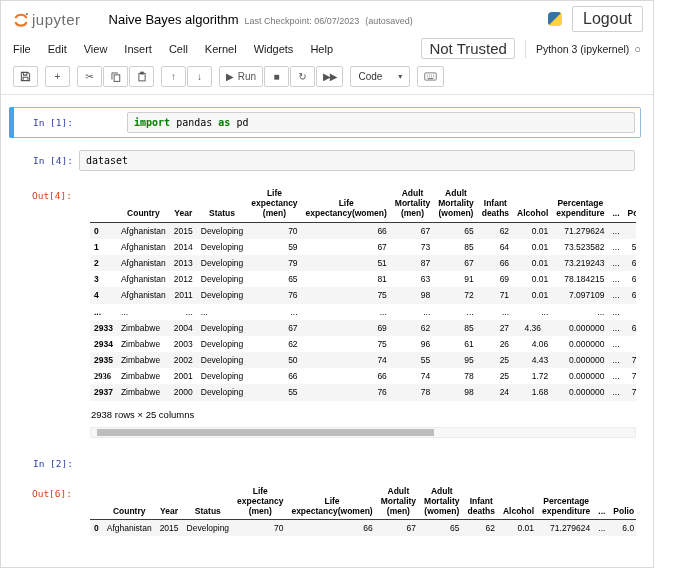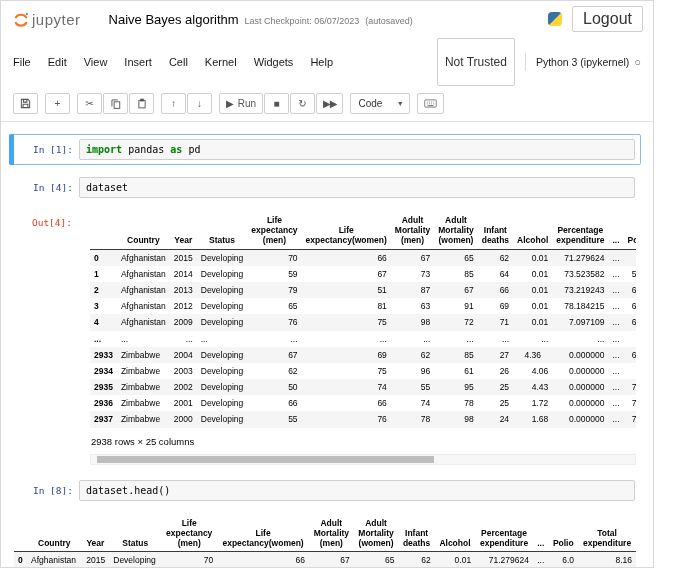--- a/index.html
+++ b/index.html
@@ -17,42 +17,42 @@
   .header-right { margin-left:auto; display:flex; align-items:center; gap:10px; }
   .py-icon { width:14px; height:14px; border-radius:4px; display:inline-block;
              background:linear-gradient(135deg,#3572a5 49%,#ffd43b 51%); }
   .btn { font-size:16px; padding:3px 10px; border:1px solid #cfcfcf; border-radius:2px;
          background:#fff; color:#333; cursor:pointer; font-family:inherit; }
 
   
   #menubar { display:flex; align-items:center; padding:4px 12px 3px; font-size:11px; color:#1a1a1a; }
   .menu-item { margin-right:17px; cursor:pointer; }
   .menu-right { margin-left:auto; display:flex; align-items:center; }
-  .badge { border:1px solid #cfcfcf; border-radius:2px; padding:16px 7px; font-size:12px; color:#333; }
+  .badge { border:1px solid #cfcfcf; border-radius:2px; padding:1px 7px; font-size:15px; color:#333; }
   .kernel { display:flex; align-items:center; gap:5px; margin-left:10px; padding:3px 0 3px 10px;
             border-left:1px solid #dcdcdc; font-size:10.5px; color:#222; }
   .kernel-circle { font-size:11px; color:#555; }
 
   
   #toolbar { display:flex; align-items:center; gap:7px; padding:4px 12px 7px; border-bottom:1px solid #e3e3e3; }
   .tgroup { display:flex; gap:1px; }
   .tbtn { display:inline-flex; align-items:center; justify-content:center; gap:4px;
           min-width:25px; height:21px; padding:0 6px; border:1px solid #cfcfcf; border-radius:2px;
           background:#fff; color:#555; font-size:10px; cursor:pointer; font-family:inherit; }
   .tbtn .glyph { font-size:10px; line-height:1; color:#555; }
   .run-glyph { font-size:8px; }
   .ff { font-size:7px; letter-spacing:-1px; }
   .celltype { display:flex; align-items:center; gap:16px; height:21px; padding:0 7px;
               border:1px solid #cfcfcf; border-radius:2px; font-size:10px; color:#333; cursor:pointer; }
   .caret { font-size:8px; color:#555; }
 
   
   #notebook { padding:12px 12px 0 8px; }
   .cell { display:flex; padding:4px 5px; margin:0 0 7px 0; border:1px solid transparent; position:relative; }
-  .cell.selected { border-color:#8fbce6; border-radius:2px; }
+  .cell.selected { border-color:#8fbce6; border-radius:2px;gap:48px; }
   .cell.selected::before { content:""; position:absolute; left:-1px; top:-1px; bottom:-1px; width:5px;
                            background:#42a5f5; border-radius:2px 0 0 2px; }
   .prompt { flex:0 0 64px; text-align:right; padding:5px 6px 0 0;
             font-family:"DejaVu Sans Mono",monospace; font-size:9.5px; white-space:nowrap; }
   .prompt.in { color:#303f9f; }
   .prompt.out { color:#d84315; }
   .input-area { flex:1; border:1px solid #cfcfcf; border-radius:2px; background:#f7f7f7;
                 padding:4px 6px; font-family:"DejaVu Sans Mono",monospace; font-size:10px; min-height:20px; }
   .tok-kw { color:#008000; font-weight:bold; }
   .tok-str { color:#ba2121; }
@@ -287,21 +287,21 @@
                   <td style="text-align: right;">69</td>
                   <td style="text-align: right;">0.01</td>
                   <td style="text-align: right;">78.184215</td>
                   <td style="text-align: center;">...</td>
                   <td style="text-align: right;">67.0</td>
                   <td style="text-align: right;">8.52</td>
                 </tr>
                 <tr>
                   <th style="text-align: left;">4</th>
                   <td style="text-align: left;">Afghanistan</td>
-                  <td style="text-align: right;">2009</td>
+                  <td style="text-align: right;">2011</td>
                   <td style="text-align: left;">Developing</td>
                   <td style="text-align: right;">76</td>
                   <td style="text-align: right;">75</td>
                   <td style="text-align: right;">98</td>
                   <td style="text-align: right;">72</td>
                   <td style="text-align: right;">71</td>
                   <td style="text-align: right;">0.01</td>
                   <td style="text-align: right;">7.097109</td>
                   <td style="text-align: center;">...</td>
                   <td style="text-align: right;">68.0</td>
@@ -365,21 +365,21 @@
                   <td style="text-align: right;">55</td>
                   <td style="text-align: right;">95</td>
                   <td style="text-align: right;">25</td>
                   <td style="text-align: right;">4.43</td>
                   <td style="text-align: right;">0.000000</td>
                   <td style="text-align: center;">...</td>
                   <td style="text-align: right;">73.0</td>
                   <td style="text-align: right;">6.53</td>
                 </tr>
                 <tr>
-                  <th style="text-align: center;">2936</th>
+                  <th style="text-align: left; font-family: Liberation Serif, serif;">2936</th>
                   <td style="text-align: left;">Zimbabwe</td>
                   <td style="text-align: right;">2001</td>
                   <td style="text-align: left;">Developing</td>
                   <td style="text-align: right;">66</td>
                   <td style="text-align: right;">66</td>
                   <td style="text-align: right;">74</td>
                   <td style="text-align: right;">78</td>
                   <td style="text-align: right;">25</td>
                   <td style="text-align: right;">1.72</td>
                   <td style="text-align: right;">0.000000</td>
@@ -407,25 +407,25 @@
             </table>
           </div>
         <div class="summary">2938 rows × 25 columns</div>
         <div class="hscroll">
           <div class="hscroll-thumb"></div>
         </div>
       </div>
     </div>
 
     <div class="cell">
-      <div class="prompt in">In [8]:</div>
-      <div class="input-area"><span>dataset.head()</span></div>
+      <div class="prompt in">In [2]:</div>
     </div>
 
     <div class="output-row">
+      <div class="prompt out">Out[6]:</div>
       <div class="output-content">
         <div class="table-wrap">
             <table class="dataframe">
               <thead>
                 <tr>
                   <th></th>
                   <th>Country</th>
                   <th>Year</th>
                   <th>Status</th>
                   <th>Life

